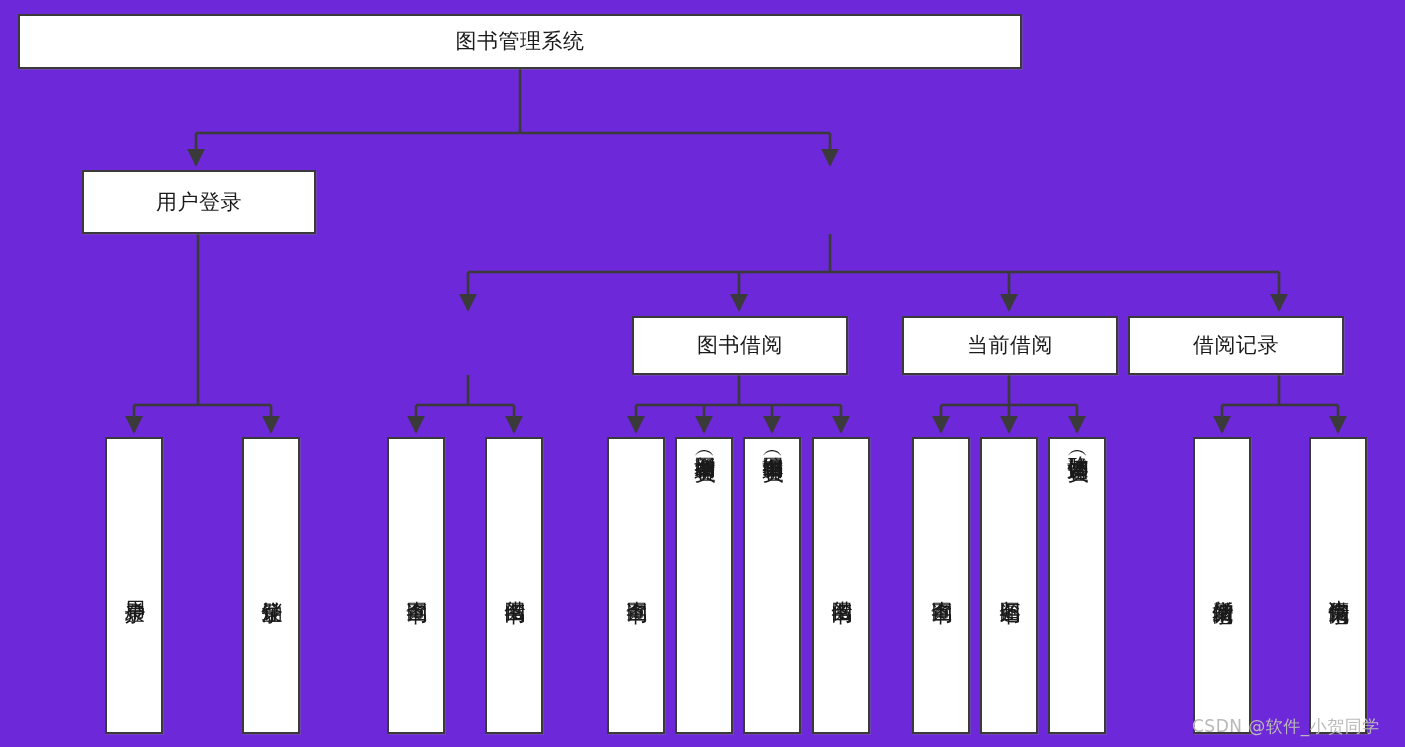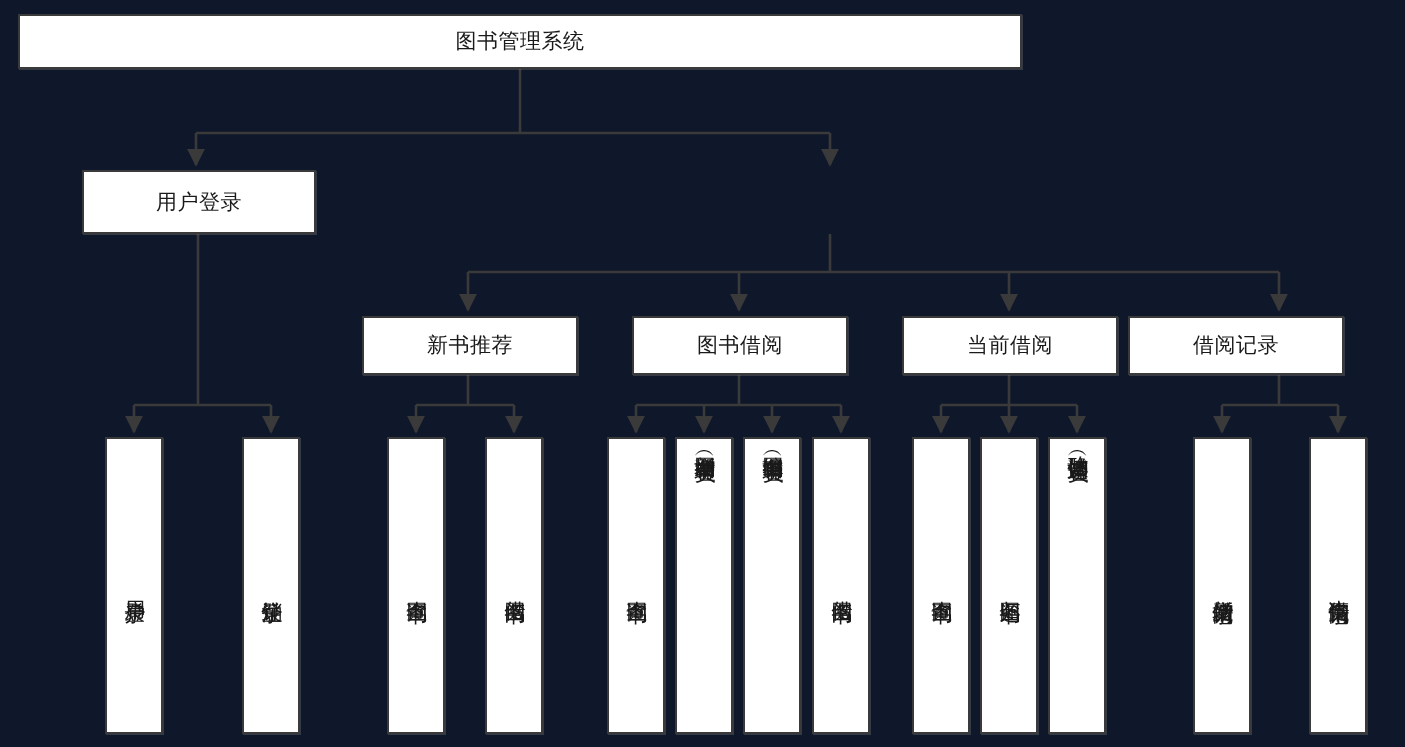--- a/index.html
+++ b/index.html
@@ -8,21 +8,21 @@
     background: #ffffff;
   }
   body {
     font-family: "DejaVu Sans", "Liberation Sans", sans-serif;
     color: #1a1a1a;
   }
   #canvas {
     position: relative;
     width: 1405px;
     height: 747px;
-    background: #0f172a;
+    background: #6d28d9;
     overflow: hidden;
   }
   #edges {
     position: absolute;
     left: 0;
     top: 0;
     width: 1405px;
     height: 747px;
     pointer-events: none;
   }
@@ -127,23 +127,20 @@
 
   <div class="node root" style="left:18px; top:14px; width:1004px; height:55px;">
     <span class="label">图书管理系统</span>
   </div>
 
   <div class="node" style="left:82px; top:170px; width:234px; height:64px;">
     <span class="label">用户登录</span>
   </div>
 
 
-  <div class="node" style="left:362px; top:316px; width:216px; height:59px;">
-    <span class="label">新书推荐</span>
-  </div>
 
   <div class="node" style="left:902px; top:316px; width:216px; height:59px;">
     <span class="label">当前借阅</span>
   </div>
 
   <div class="node" style="left:632px; top:316px; width:216px; height:59px;">
     <span class="label">图书借阅</span>
   </div>
 
   <div class="node" style="left:1128px; top:316px; width:216px; height:59px;">
@@ -195,14 +192,15 @@
   </div>
 
   <div class="node leaf vcenter" style="left:1193px; top:437px; width:58px; height:297px;">
     <span class="label">新增借阅记录</span>
   </div>
 
   <div class="node leaf vcenter" style="left:1309px; top:437px; width:58px; height:297px;">
     <span class="label">查询借阅记录</span>
   </div>
 
+  <div class="watermark" style="left:1192px; top:715px;">CSDN @软件_小贺同学</div>
 
 </div>
 
 </body></html>

